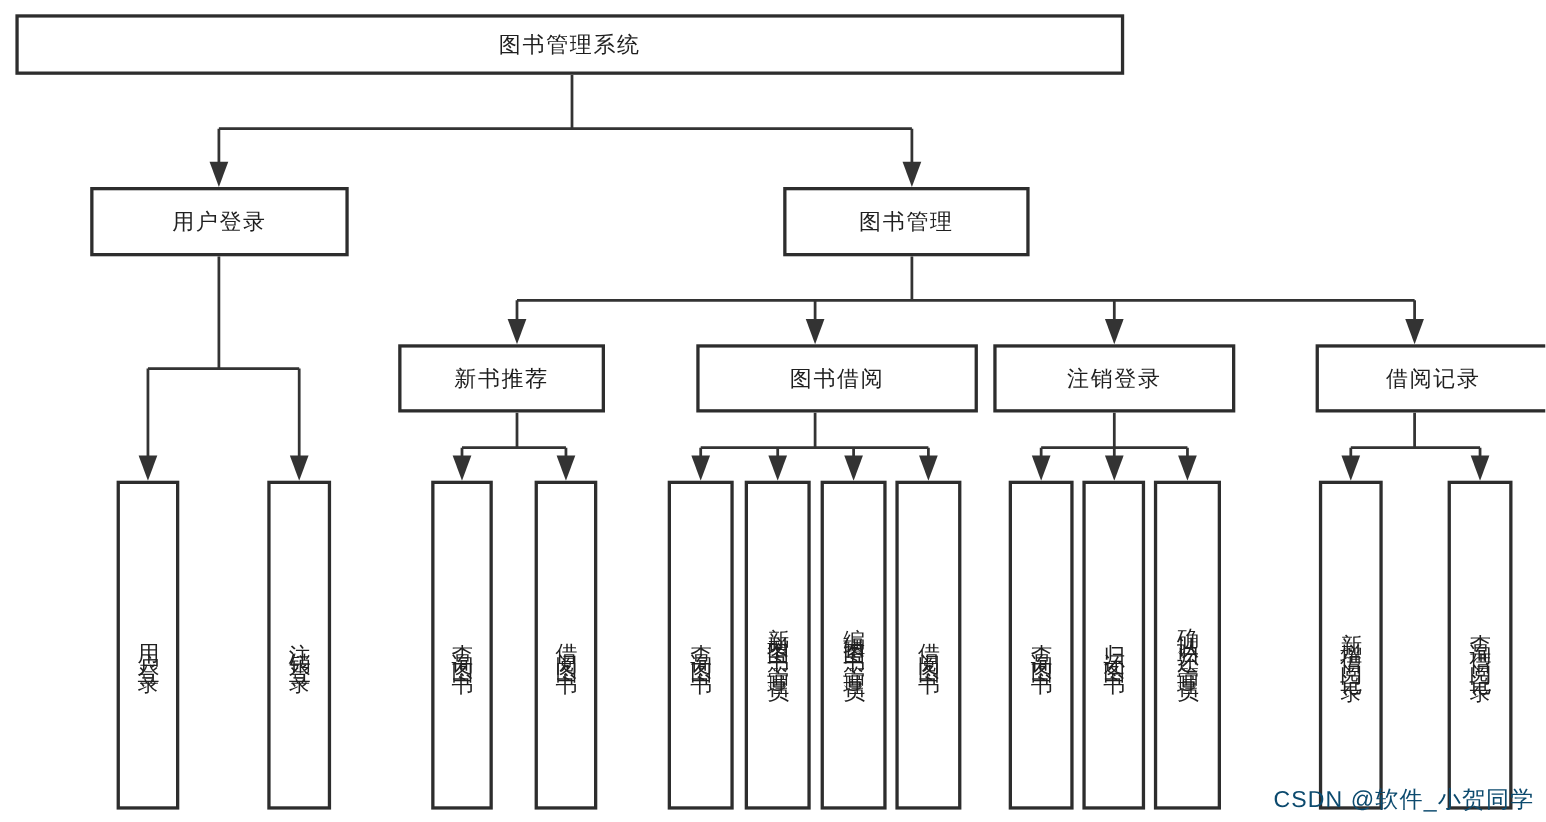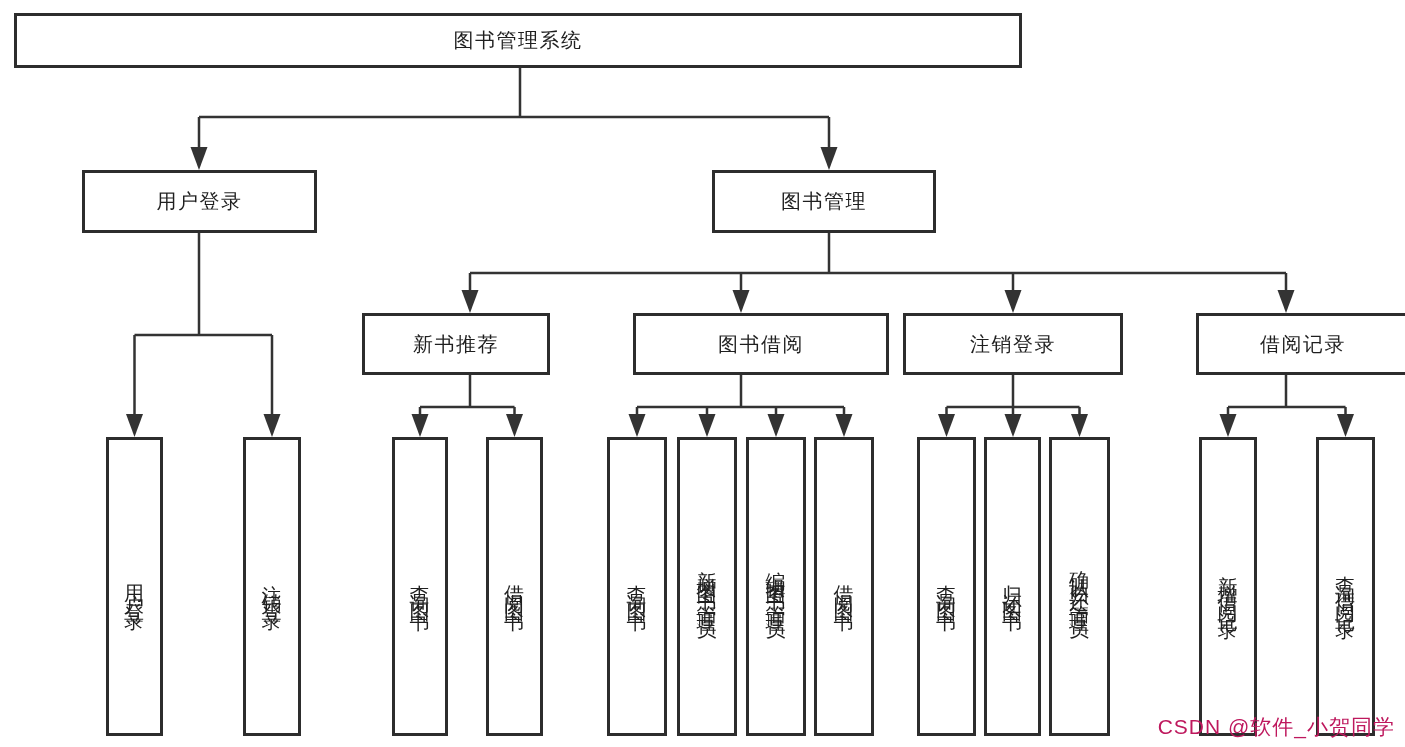--- a/index.html
+++ b/index.html
@@ -32,21 +32,21 @@
     letter-spacing:9px;
     font-size:20px;
     white-space:nowrap;
   }
   .leaf.dense .lbl{letter-spacing:7px;}
   #watermark{
     position:absolute;
     right:10px;bottom:6px;
     z-index:5;
     font-size:21px;
-    color:#be185d;
+    color:#0c4a6e;
     letter-spacing:1px;
     white-space:nowrap;
   }
 </style>
 </head>
 <body>
 
 <div id="canvas">
 
   <svg id="wires" width="1405" height="747" viewBox="0 0 1405 747">

